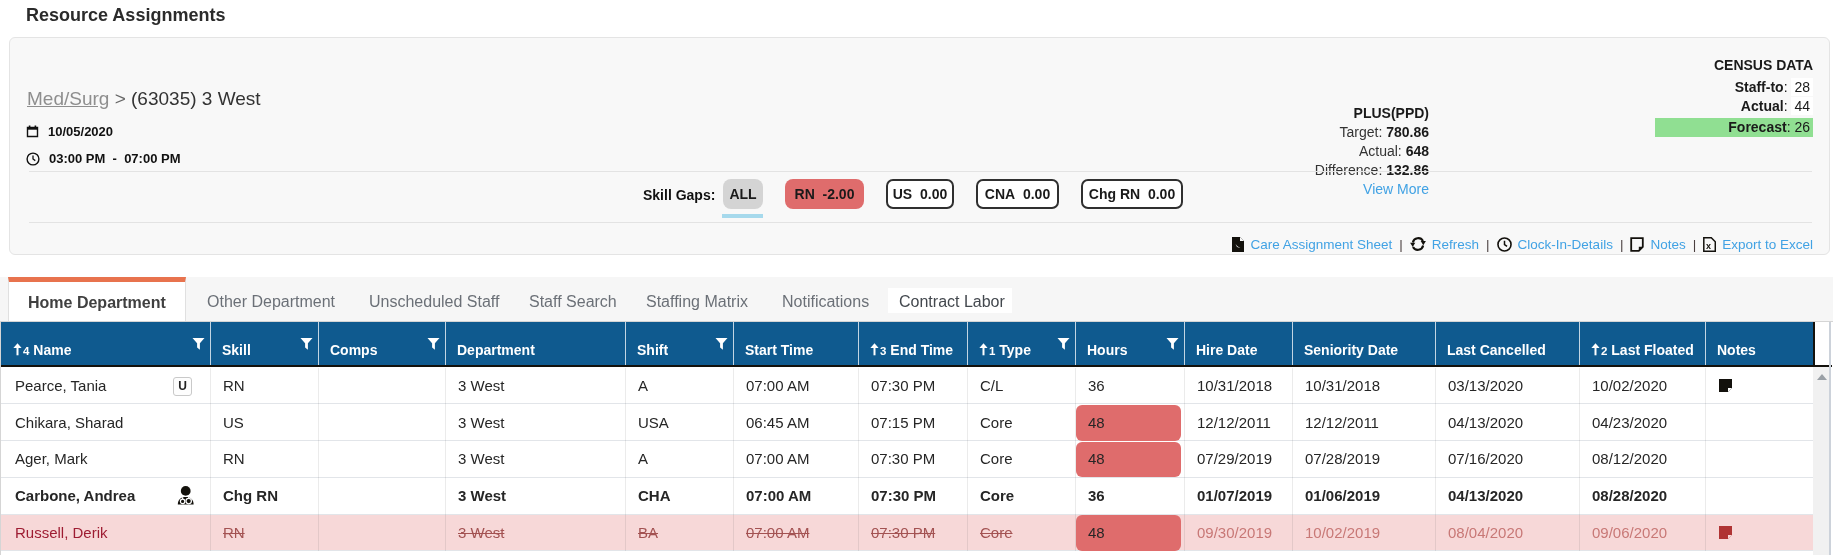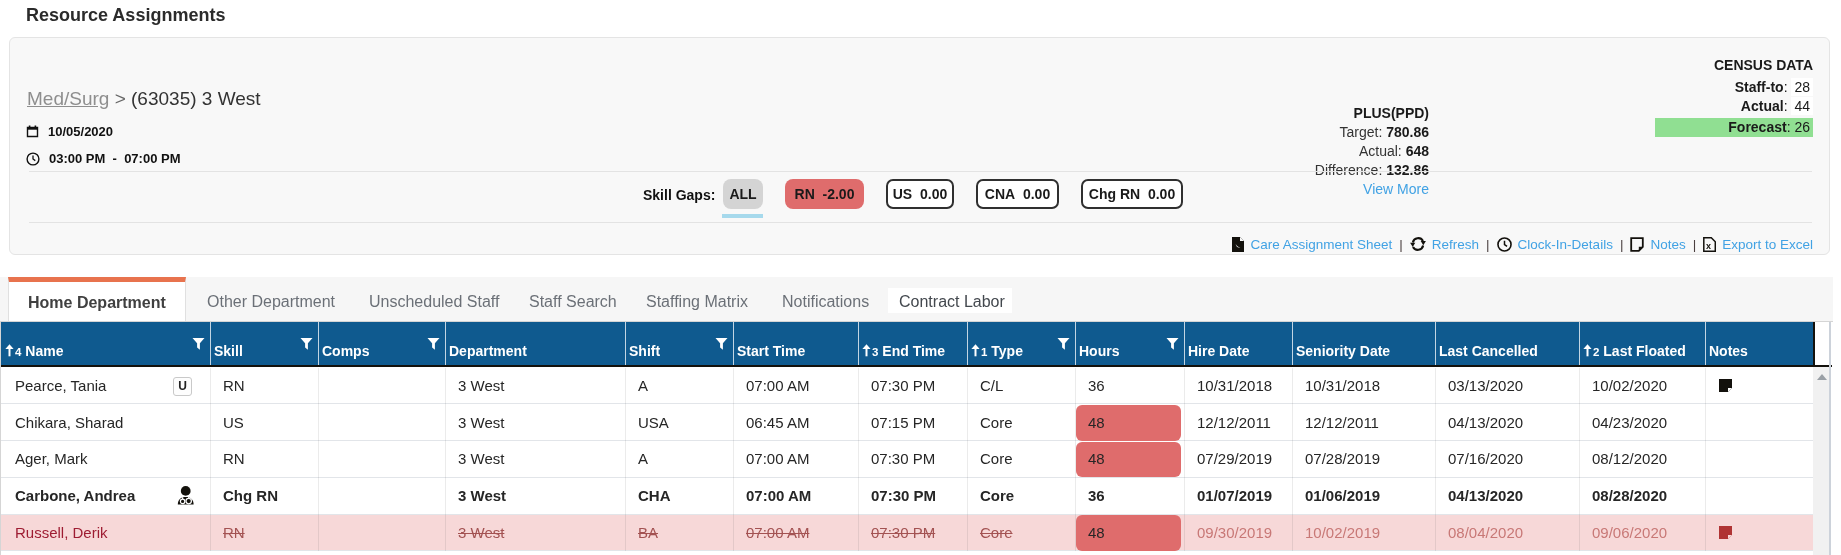--- a/index.html
+++ b/index.html
@@ -54,21 +54,21 @@
   .tab { top:293px; font-size:16px; color:#6b7077; }
   #t0 { left:28px; top:294px; font-size:16px; font-weight:bold; color:#404040; }
   #cl-box { left:888px; top:288px; width:124px; height:25px; background:#fff; }
   #t6 { left:899px; color:#43484e; }
 
   
   #ghead { left:1px; top:322px; width:1812px; height:43px; background:#0f5a8f; }
   #gfill { left:1815px; top:322px; width:14px; height:43px; background:#fff; }
   #gtop { left:0; top:321px; width:1833px; height:1px; background:#d5d5d5; }
   #gblack { left:0; top:365px; width:1832px; height:2px; background:#13110c; }
-  .hcell { top:330px; height:43px; color:#fff; font-size:14px; font-weight:bold; line-height:43px; padding-left:4px; }
+  .hcell { top:322px; height:43px; color:#fff; font-size:14px; font-weight:bold; line-height:56px; padding-left:12px; }
   .hsep { top:322px; height:43px; width:1px; background:rgba(255,255,255,0.75); }
   .hcell .num { font-size:11.5px; }
   .sarr { vertical-align:-1px; margin-right:1px; }
   .funnel { top:337px; }
 
   .grow { left:1px; width:1812px; background:#fff; border-bottom:1px solid #e2e5e9; }
   .cell { position:absolute; top:0; height:100%; font-size:15px; color:#262626; padding-left:12px; display:flex; align-items:center; white-space:nowrap; }
   .vsep { top:368px; height:183px; width:1px; background:rgba(60,60,60,0.10); }
   #grow5 { background:#f7d8d8; }
   #grow5 .cell { color:#a35252; text-decoration:line-through; }

